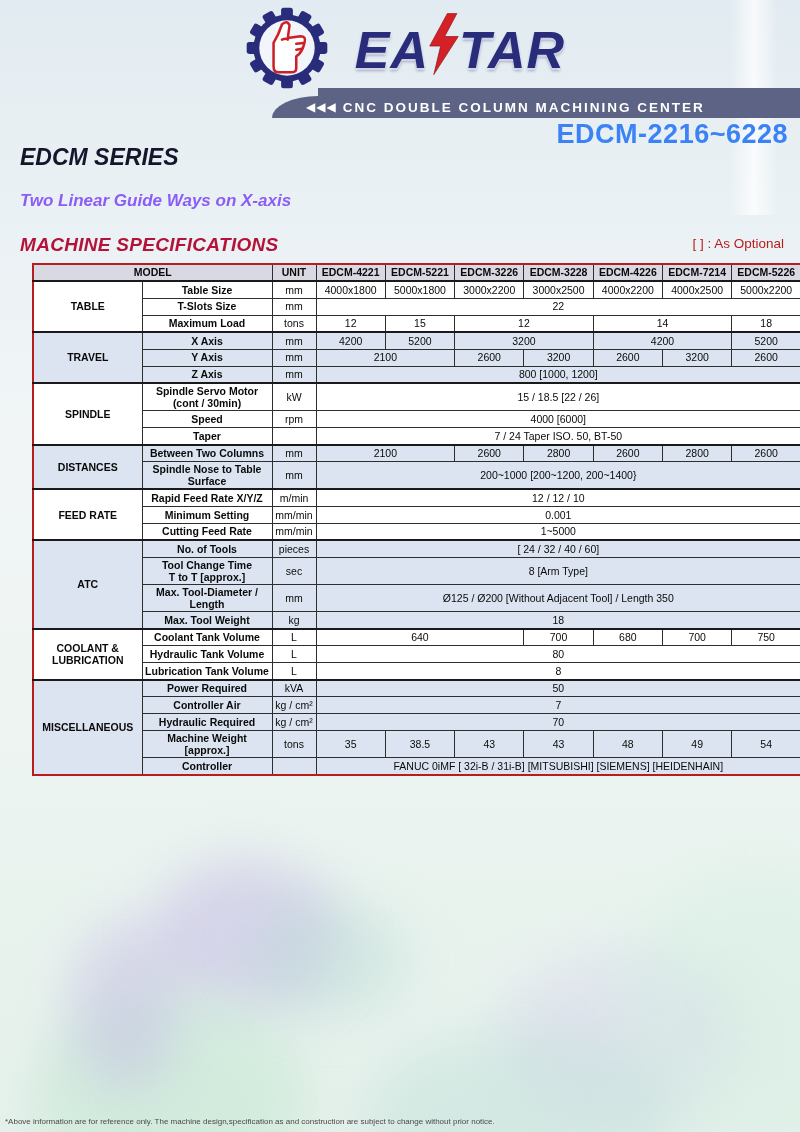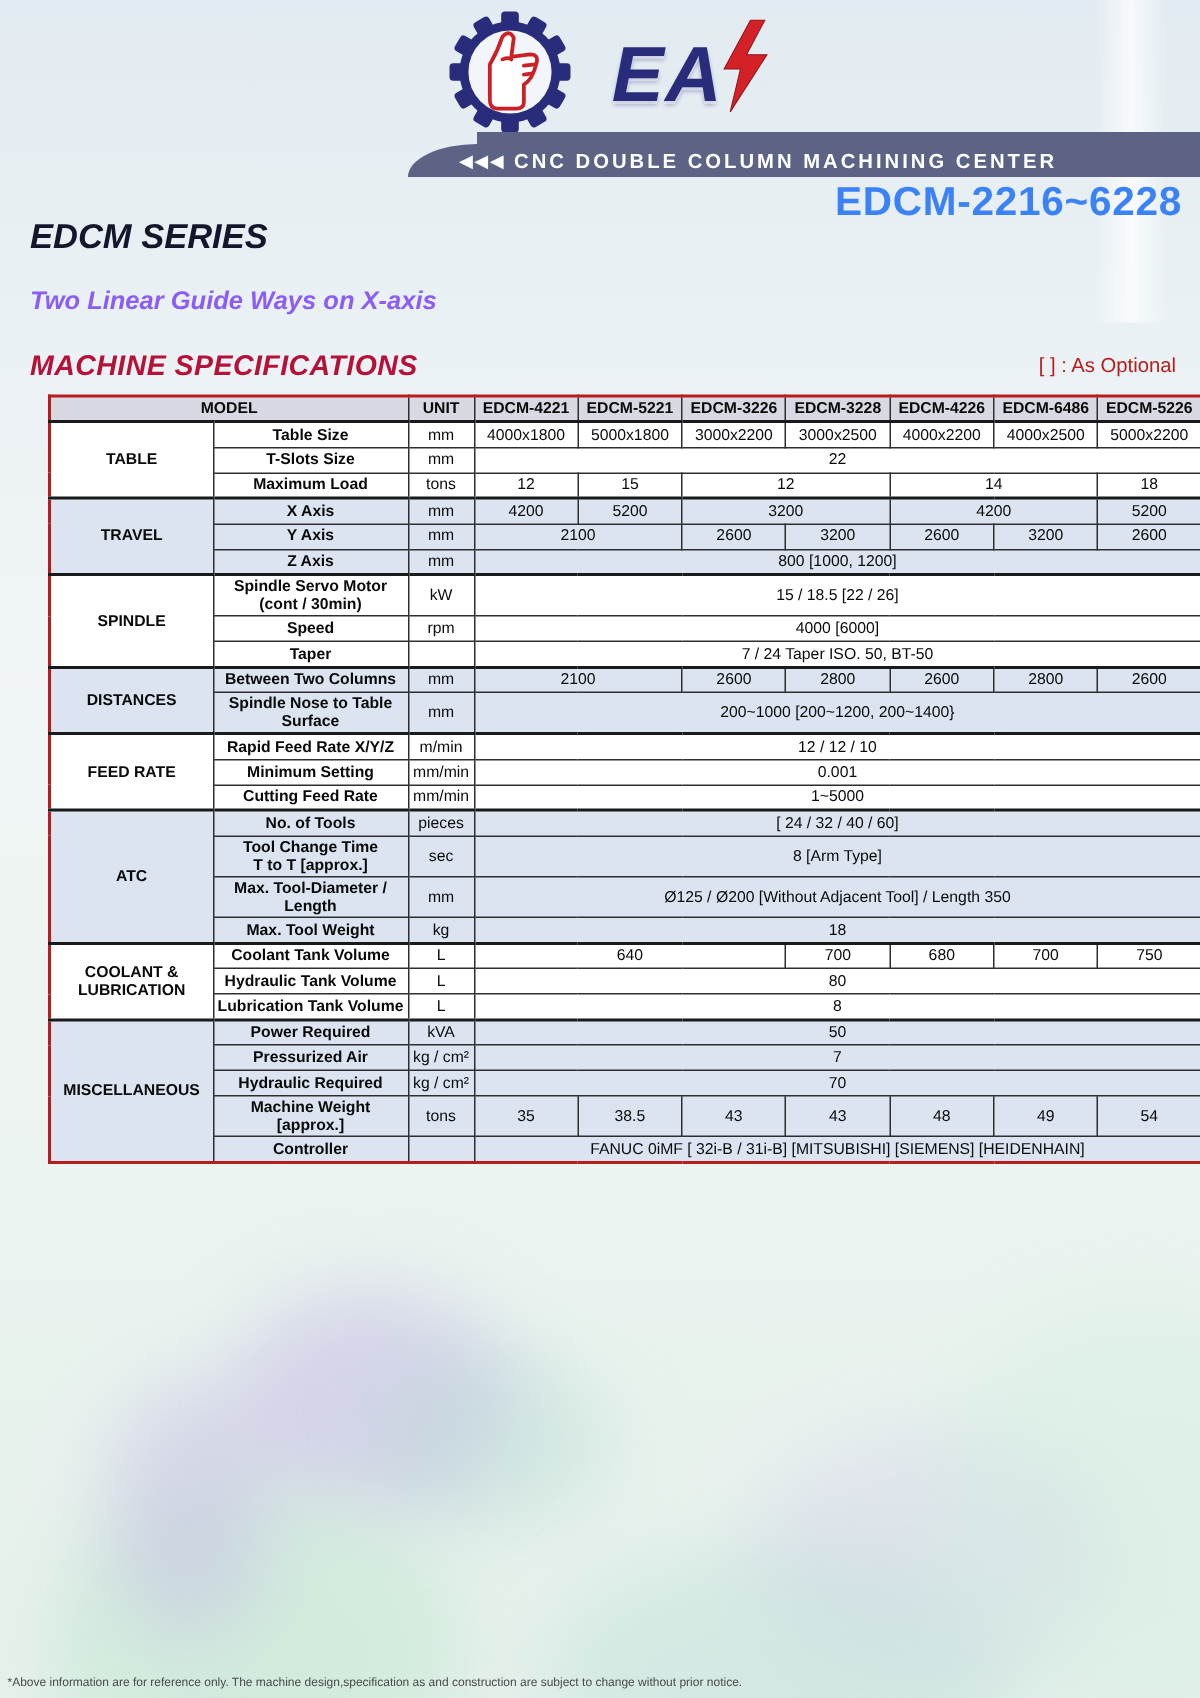--- a/index.html
+++ b/index.html
@@ -101,20 +101,21 @@
       </g>
     </svg>
   </span>
   <span class="wordmark">
     <span>EA</span>
     <span class="bolt">
       <svg width="34" height="62" viewBox="0 0 50 90">
         <polygon points="30,0 4,48 20,48 10,90 46,34 26,34 44,0" fill="#d42027" stroke="#8e1418" stroke-width="1"></polygon>
       </svg>
     </span>
+    <span>TAR</span>
   </span>
 </div>
 
 <div class="banner-step"></div>
 <div class="banner">
   <span class="arrows">◀◀◀</span>
   <span class="btxt">CNC DOUBLE COLUMN MACHINING CENTER</span>
 </div>
 
 <div class="model-range">EDCM-2216~6228</div>
@@ -138,21 +139,21 @@
   </colgroup>
   <tbody>
       <tr>
         <td class="hdr" colspan="2">MODEL</td>
         <td class="hdr">UNIT</td>
         <td class="hdr">EDCM-4221</td>
         <td class="hdr">EDCM-5221</td>
         <td class="hdr">EDCM-3226</td>
         <td class="hdr">EDCM-3228</td>
         <td class="hdr">EDCM-4226</td>
-        <td class="hdr">EDCM-6486</td>
+        <td class="hdr">EDCM-7214</td>
         <td class="hdr">EDCM-5226</td>
       </tr>
       <tr class="white sec-start">
         <td class="sec" rowspan="3">TABLE</td>
         <td class="lbl">Table Size</td>
         <td class="unit">mm</td>
         <td class="val">4000x1800</td>
         <td class="val">5000x1800</td>
         <td class="val">3000x2200</td>
         <td class="val">3000x2500</td>
@@ -293,21 +294,21 @@
         <td class="unit">L</td>
         <td class="val" colspan="7">8</td>
       </tr>
       <tr class="blue sec-start">
         <td class="sec" rowspan="5">MISCELLANEOUS</td>
         <td class="lbl">Power Required</td>
         <td class="unit">kVA</td>
         <td class="val" colspan="7">50</td>
       </tr>
       <tr class="blue">
-        <td class="lbl">Pressurized Air</td>
+        <td class="lbl">Controller Air</td>
         <td class="unit">kg / cm²</td>
         <td class="val" colspan="7">7</td>
       </tr>
       <tr class="blue">
         <td class="lbl">Hydraulic Required</td>
         <td class="unit">kg / cm²</td>
         <td class="val" colspan="7">70</td>
       </tr>
       <tr class="blue">
         <td class="lbl">Machine Weight

